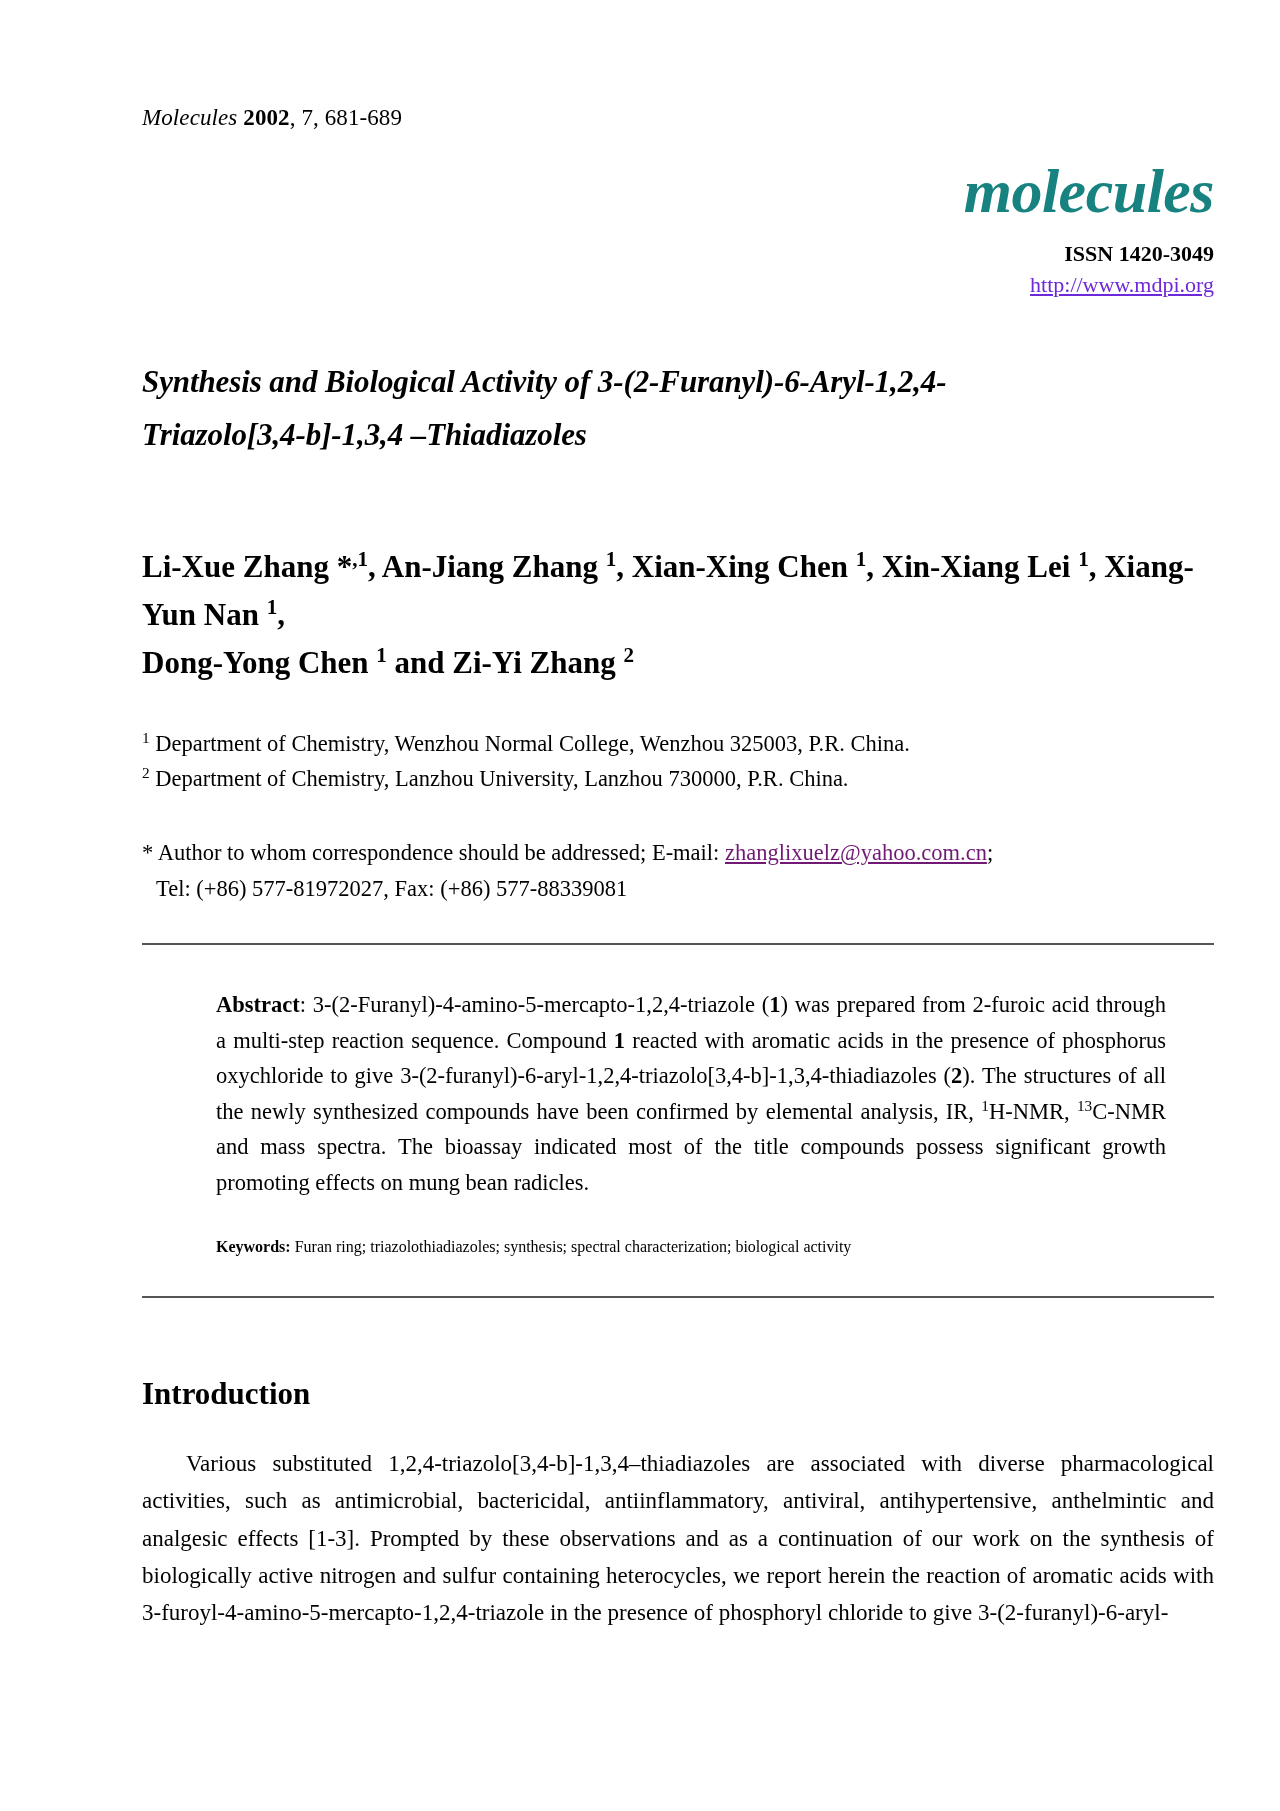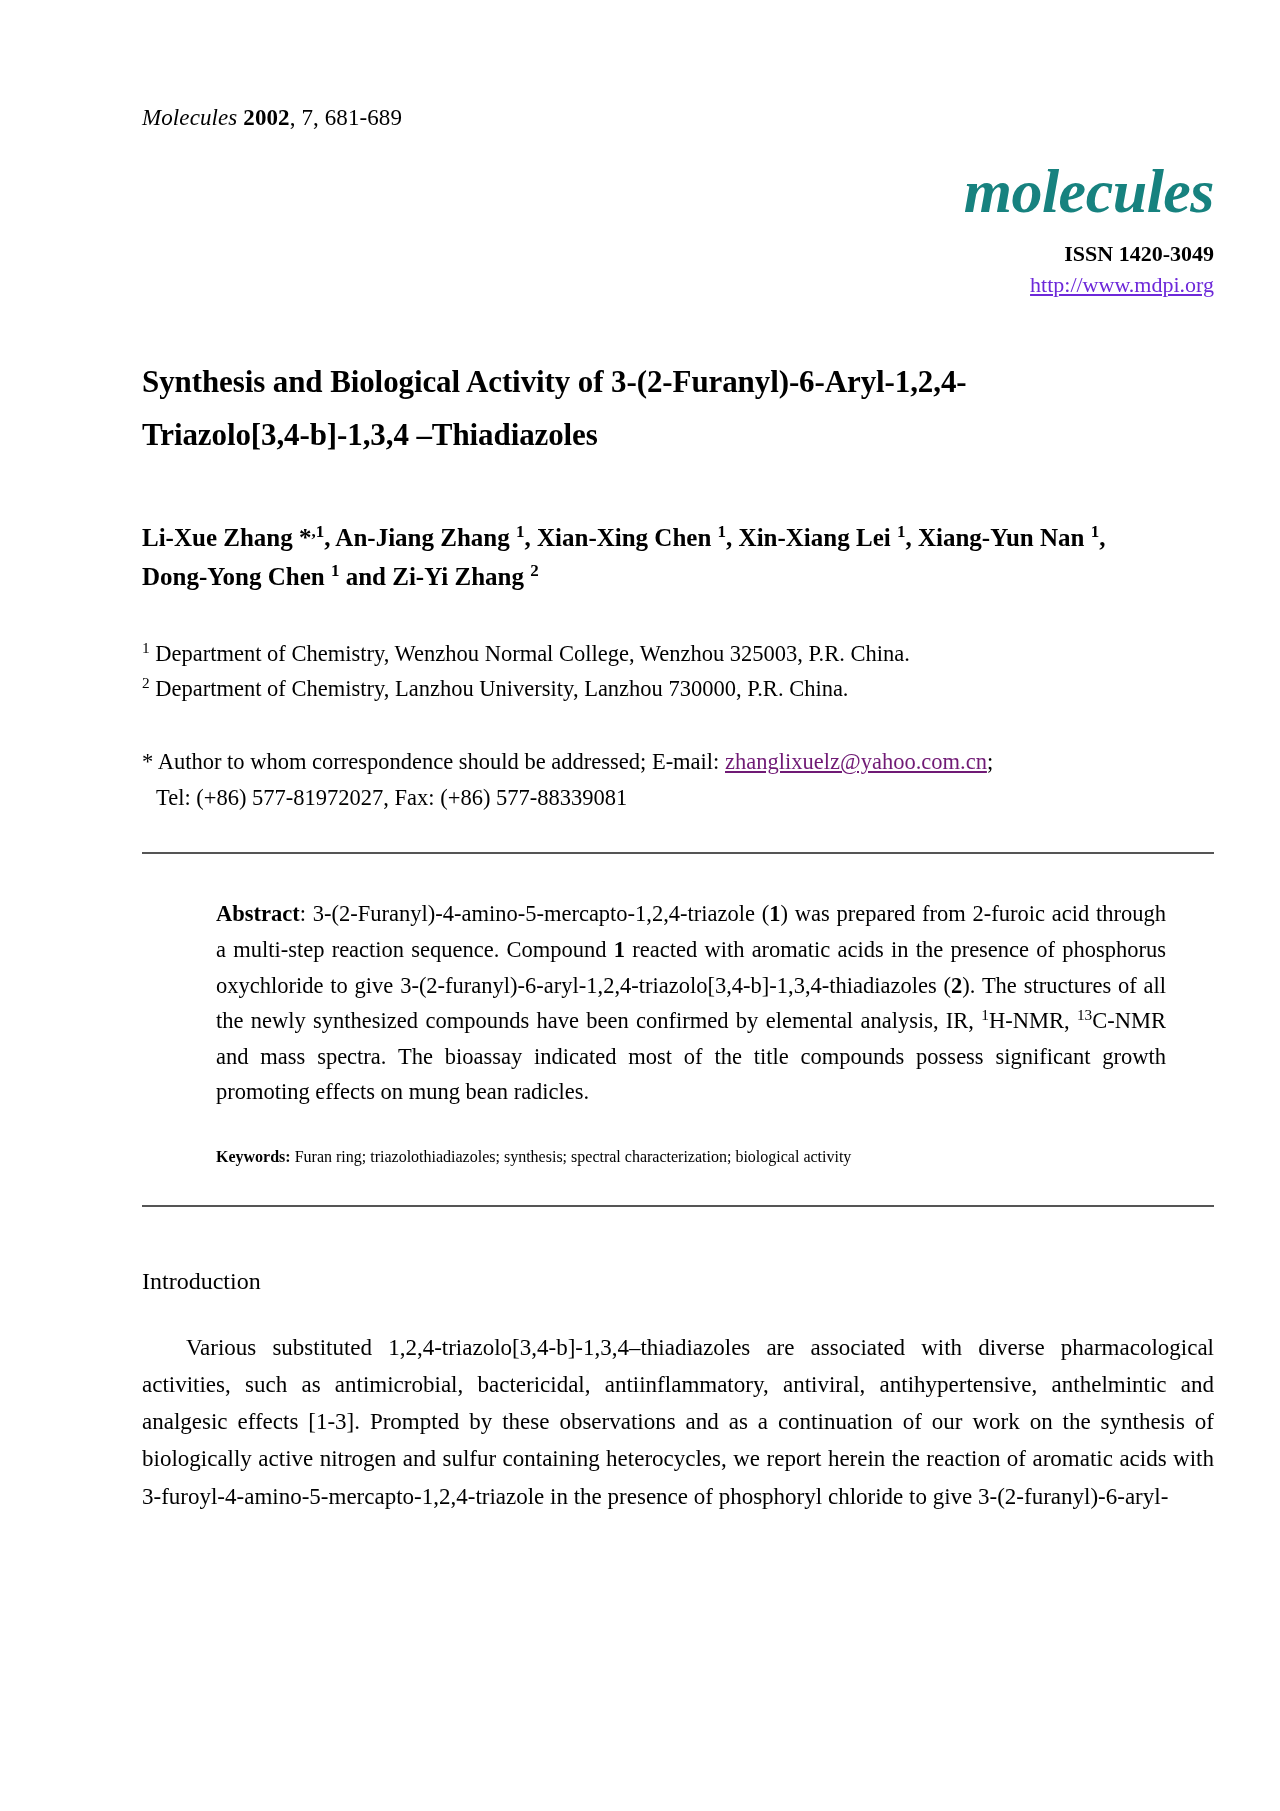--- a/index.html
+++ b/index.html
@@ -71,26 +71,27 @@
     display: block;
   }
 
   
   .title {
     margin-top: 56px;
     font-size: 31px;
     font-weight: bold;
     line-height: 1.72;
     letter-spacing: -0.1px;
+    font-style: italic;
   }
 
   
   .authors {
-    margin-top: 58px;
-    font-size: 25px;
+    margin-top: 82px;
+    font-size: 31px;
     font-weight: bold;
     line-height: 1.55;
   }
   sup {
     font-size: 0.68em;
     vertical-align: super;
     line-height: 0;
   }
 
   
@@ -157,23 +158,23 @@
     line-height: 1.58;
     text-align: justify;
     text-justify: inter-word;
   }
   .keywords .label {
     font-weight: bold;
   }
 
   
   .section-heading {
-    margin-top: 58px;
-    font-size: 24px;
-    font-weight: normal;
+    margin-top: 74px;
+    font-size: 31px;
+    font-weight: bold;
     line-height: 1.4;
   }
   .body-para {
     margin-top: 30px;
     font-size: 23px;
     line-height: 1.62;
     text-align: justify;
     text-justify: inter-word;
   }
   .body-para .indent {

